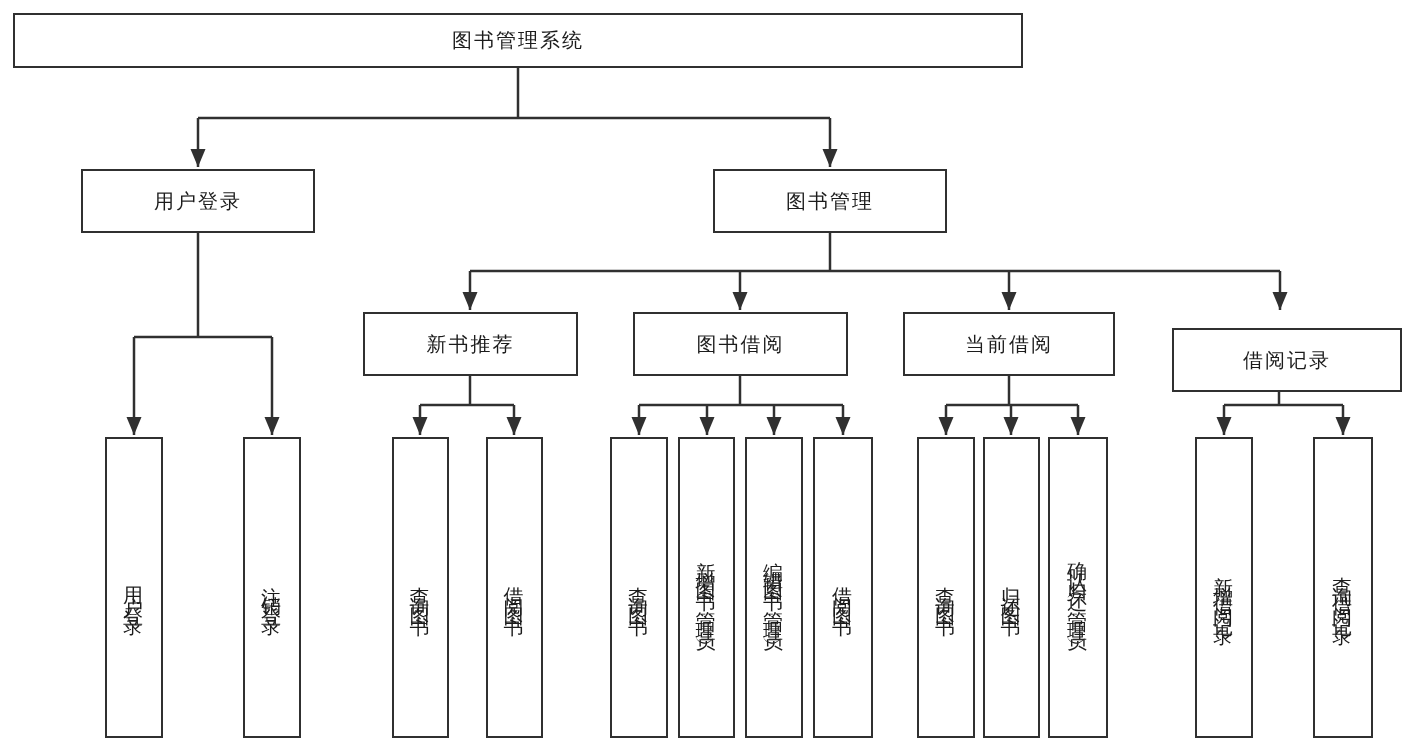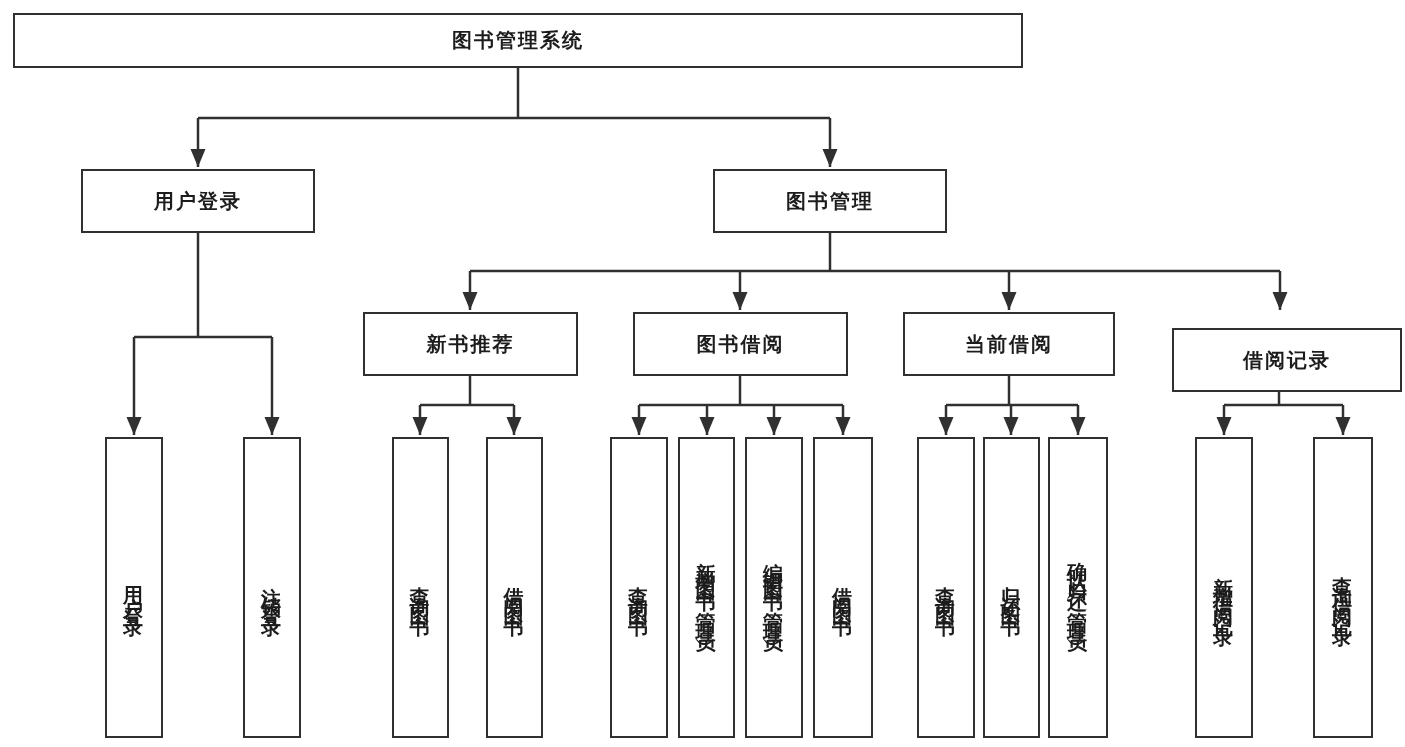--- a/index.html
+++ b/index.html
@@ -11,21 +11,20 @@
     font-family:"Liberation Sans","DejaVu Sans",sans-serif;
   }
   .edges{position:absolute;left:0;top:0;width:1405px;height:747px;}
   .edges g{stroke:#303030;stroke-width:2.5;fill:none;}
   .node{
     position:absolute;box-sizing:border-box;
     border:2.5px solid #303030;background:#ffffff;
     display:flex;align-items:center;justify-content:center;
     font-size:20px;color:#1c1c1c;letter-spacing:2px;
     white-space:nowrap;
-    font-weight:bold;
   }
   .node.v{
     writing-mode:vertical-rl;
     letter-spacing:10px;
     padding-top:6px;
   }
   .watermark{
     position:absolute;
     top:720px;right:13px;
     font-size:17px;

